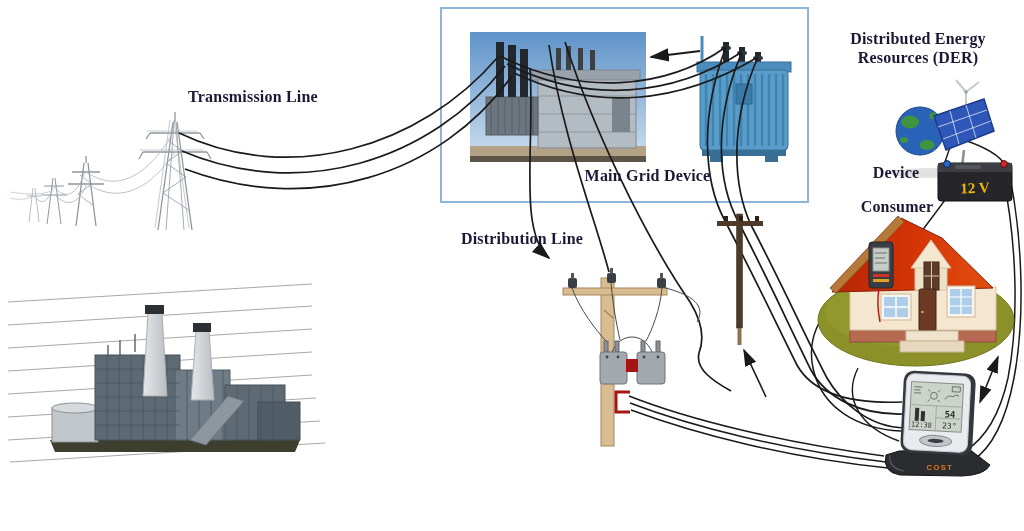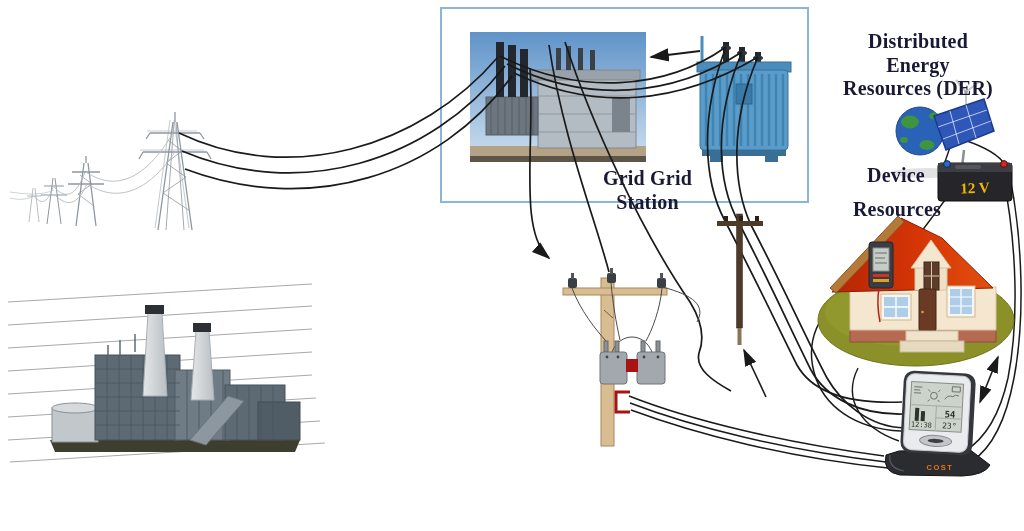--- a/index.html
+++ b/index.html
@@ -1,19 +1,19 @@
 <!DOCTYPE html>
 <html><head>
 <meta charset="utf-8">
 <style>
   html,body{margin:0;padding:0;background:#ffffff;}
   #stage{position:relative;width:1024px;height:531px;background:#ffffff;overflow:hidden;
          font-family:"Liberation Serif",serif;}
   #art{position:absolute;left:0;top:0;}
-  .lbl{position:absolute;font-weight:bold;font-size:20px;color:#191936;
+  .lbl{position:absolute;font-weight:bold;font-size:16px;color:#191936;
        text-align:center;line-height:1.18;letter-spacing:.2px;}
 </style>
 </head>
 <body>
 
 <div id="stage">
 <svg id="art" width="1024" height="531" viewBox="0 0 1024 531" xmlns="http://www.w3.org/2000/svg">
   <defs>
     <marker id="ah" viewBox="0 0 10 10" refX="9" refY="5" markerWidth="11" markerHeight="11" orient="auto-start-reverse">
       <path d="M0,1.6 L10,5 L0,8.4 Z" fill="#1a1a1a"></path>
@@ -325,17 +325,19 @@
       <text x="950" y="417" text-anchor="middle" font-size="9" font-weight="bold" fill="#2e332e" font-family="DejaVu Sans Mono, monospace">54</text>
       <text x="922" y="428" text-anchor="middle" font-size="7" fill="#2e332e" font-family="DejaVu Sans Mono, monospace">12:38</text>
       <text x="950" y="428" text-anchor="middle" font-size="8" fill="#2e332e" font-family="DejaVu Sans Mono, monospace">23°</text>
       <ellipse cx="937" cy="441" rx="16" ry="5.5" fill="#c2c6cb" stroke="#888c92"></ellipse>
       <ellipse cx="937" cy="441" rx="8" ry="2" fill="#3a3d42"></ellipse>
     </g>
     <text x="940" y="470" text-anchor="middle" font-size="7.5" font-weight="bold" fill="#e07818" letter-spacing="1.5" font-family="Liberation Sans, sans-serif">COST</text>
   </g>
 </svg>
 
-  <div class="lbl" style="left:575px;top:167px;width:145px;">Grid Grid Station</div>
+  <div class="lbl" style="left:173px;top:88px;width:160px;">Transmission Line</div>
+  <div class="lbl" style="left:575px;top:167px;width:145px;">Main Grid Device</div>
+  <div class="lbl" style="left:448px;top:230px;width:148px;">Distribution Line</div>
   <div class="lbl" style="left:840px;top:30px;width:156px;">Distributed Energy Resources (DER)</div>
   <div class="lbl" style="left:858px;top:164px;width:76px;">Device</div>
-  <div class="lbl" style="left:849px;top:198px;width:96px;">Resources</div>
+  <div class="lbl" style="left:849px;top:198px;width:96px;">Consumer</div>
 </div>
 
 </body></html>

